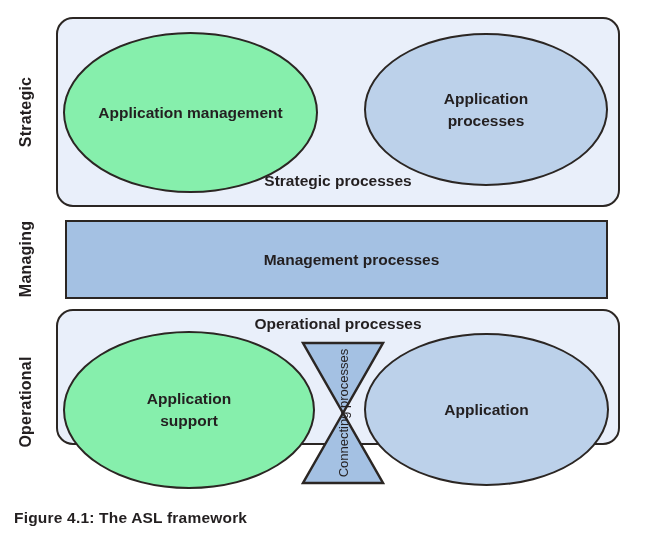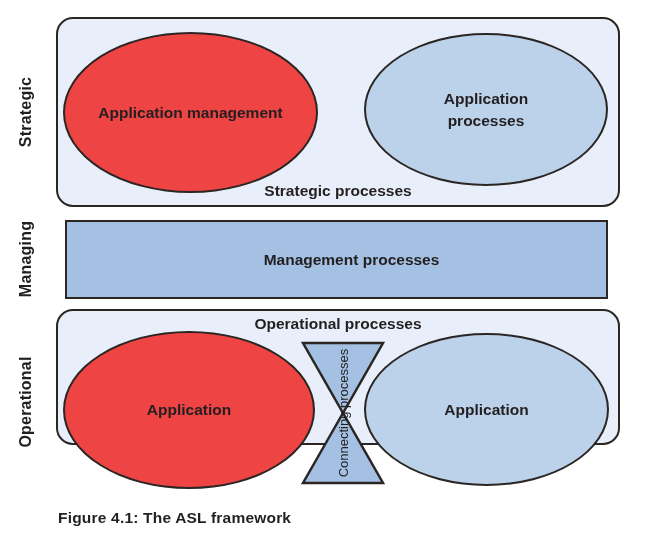--- a/index.html
+++ b/index.html
@@ -30,37 +30,37 @@
   .strategic-container { left: 56px; top: 17px; width: 564px; height: 190px; }
   .operational-container { left: 56px; top: 309px; width: 564px; height: 136px; }
   .ellipse {
     position: absolute;
     border: 2.5px solid #2b2623;
     border-radius: 50%;
     display: flex;
     align-items: center;
     justify-content: center;
   }
-  .ellipse.light  { background: #ef4444; }
+  .ellipse.light  { background: #86efac; }
   .ellipse.medium { background: #bcd1ea; }
   .etext {
     text-align: center;
     font-weight: bold;
     font-size: 15.5px;
     line-height: 1.4;
   }
   .etext span { display: block; white-space: nowrap; }
   .proc-label {
     position: absolute;
     left: 0; right: 0;
     text-align: center;
     font-weight: bold;
     font-size: 15.5px;
   }
-  .proc-label.bottom { bottom: 5px; }
+  .proc-label.bottom { bottom: 15px; }
   .proc-label.top { top: 4px; }
   .mgmt-box {
     position: absolute;
     left: 65px; top: 220px;
     width: 543px; height: 79px;
     background: #a4c1e3;
     border: 2.5px solid #2b2623;
     display: flex;
     align-items: center;
     justify-content: center;
@@ -86,21 +86,20 @@
     font-size: 13px;
     white-space: nowrap;
     color: #231f20;
   }
   .caption {
     position: absolute;
     left: 14px; top: 509px;
     font-weight: bold;
     font-size: 15.5px;
     letter-spacing: 0.2px;
-    margin-left: 44px;
   }
 </style>
 </head>
 <body>
 
 <div class="canvas">
 
   <div class="vlabel" style="left:26px; top:112px;">Strategic</div>
   <div class="vlabel" style="left:26px; top:259px;">Managing</div>
   <div class="vlabel" style="left:26px; top:402px;">Operational</div>
@@ -122,20 +121,21 @@
 
   <div class="mgmt-box">
     <span>Management processes</span>
   </div>
 
   <div class="container operational-container">
     <div class="proc-label top">Operational processes</div>
     <div class="ellipse light" style="left:5px; top:20px; width:252px; height:158px;">
       <div class="etext">
         <span>Application</span>
+        <span>support</span>
       </div>
     </div>
     <div class="ellipse medium" style="left:306px; top:22px; width:245px; height:153px;">
       <div class="etext">
         <span>Application</span>
       </div>
     </div>
     <svg class="hourglass" viewBox="0 0 84 144">
       <polygon points="2,2 82,2 42,72"></polygon>
       <polygon points="42,72 2,142 82,142"></polygon>

